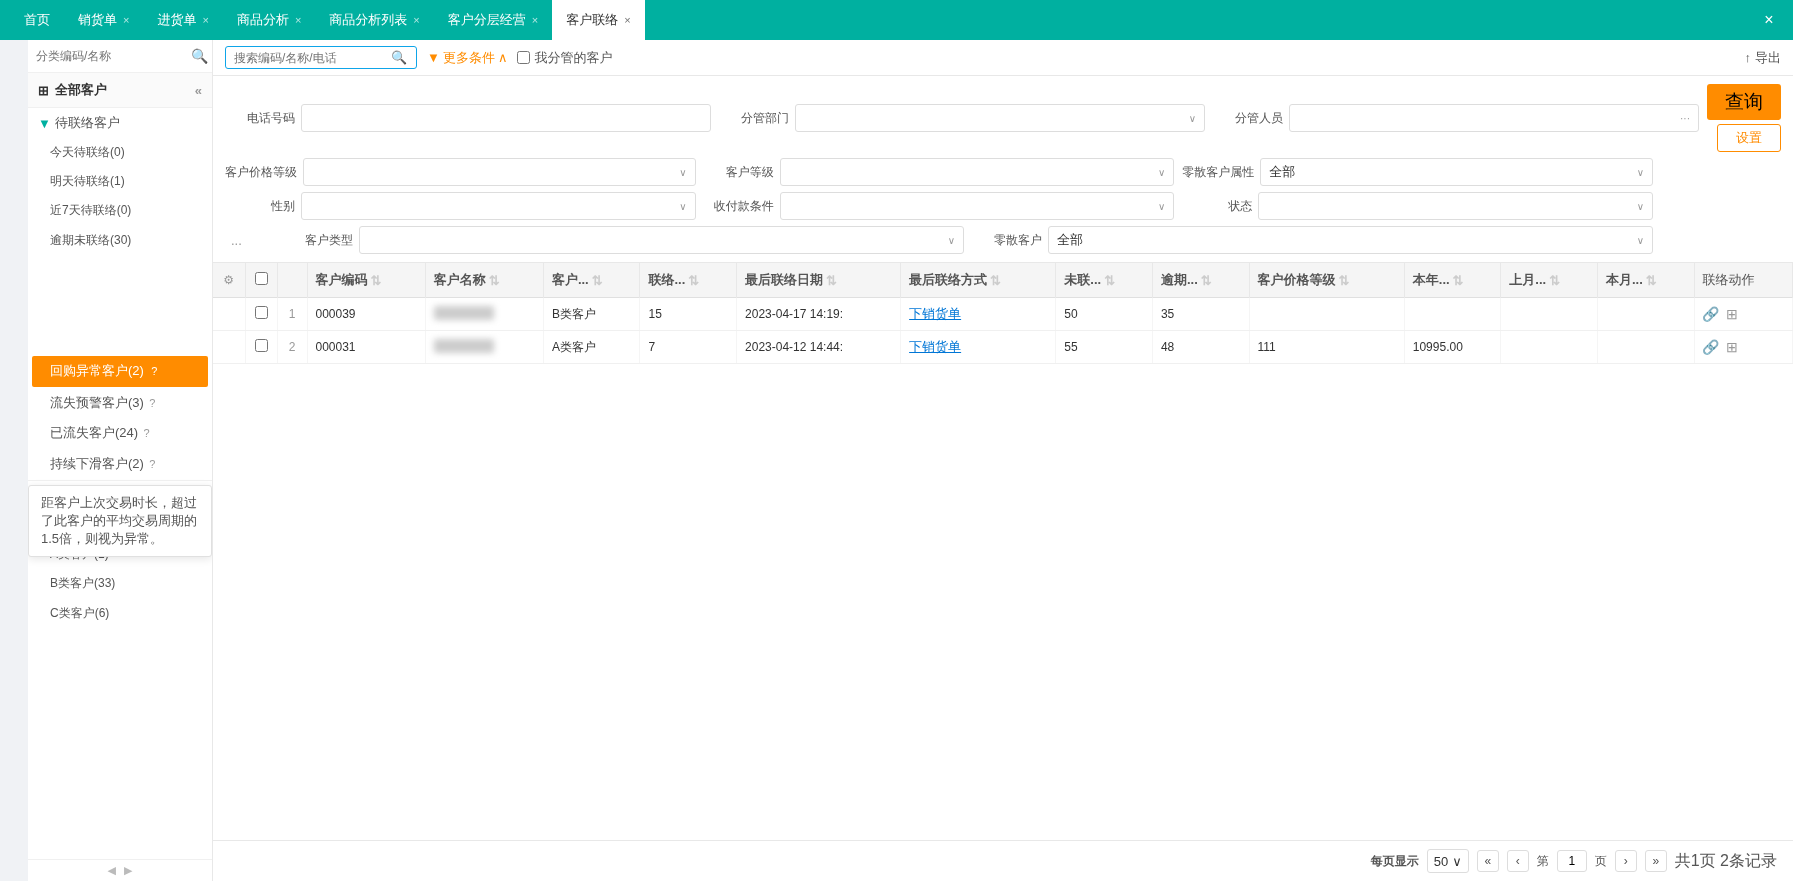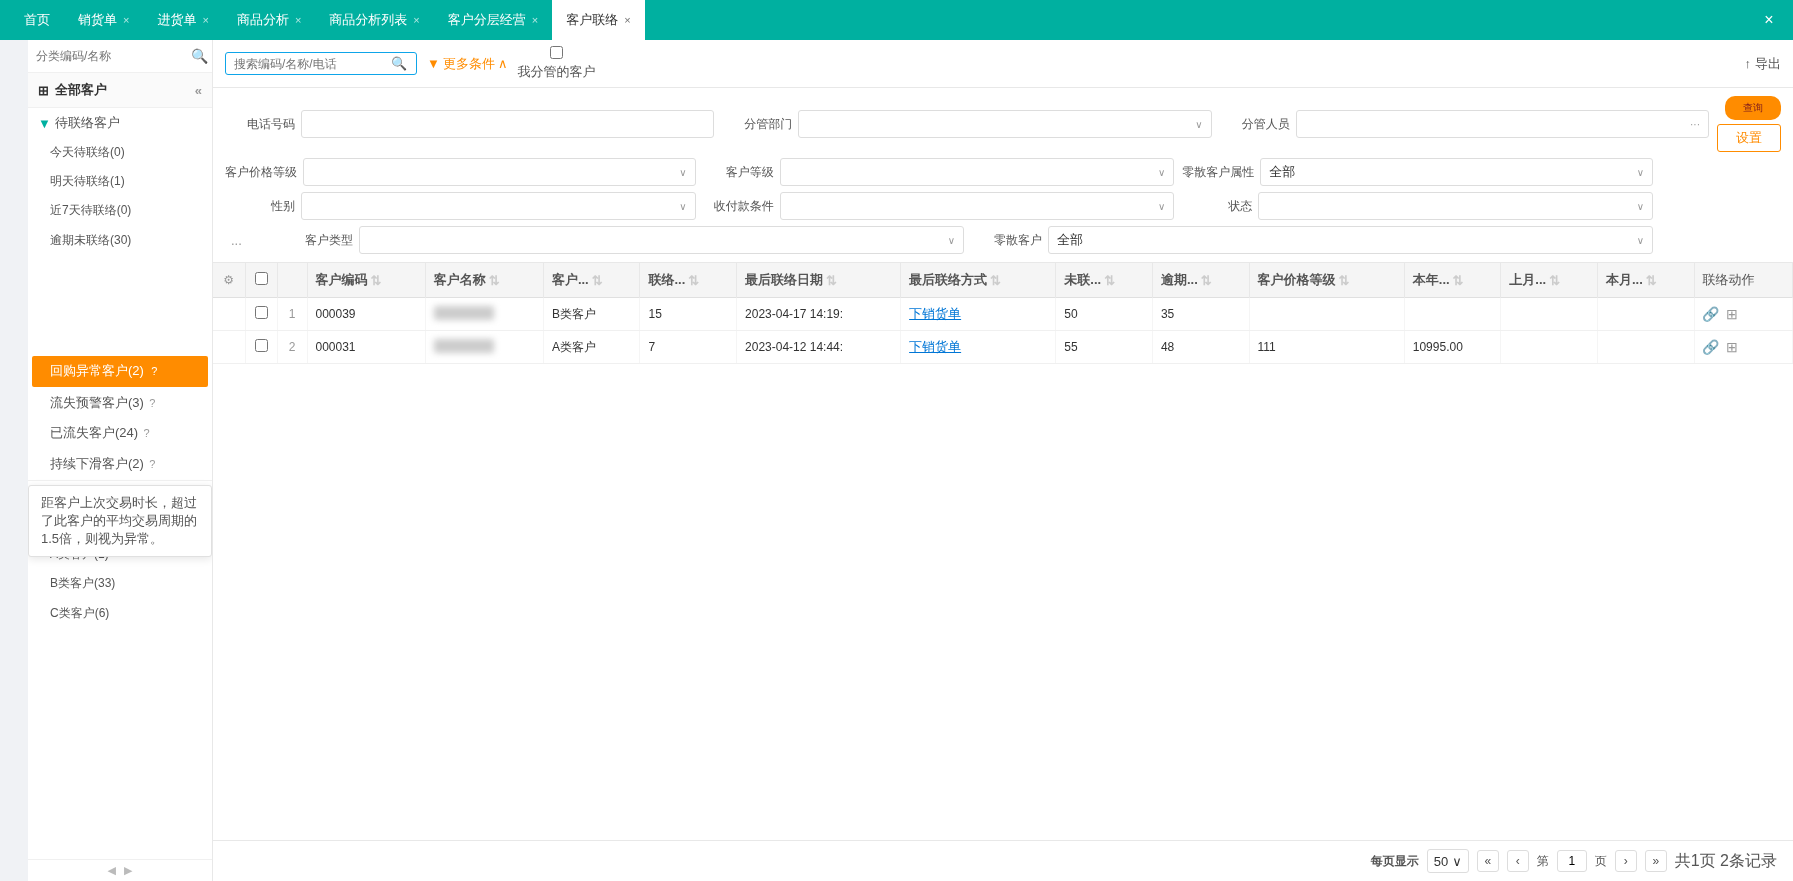--- a/index.html
+++ b/index.html
@@ -164,21 +164,20 @@
       cursor: pointer;
       font-size: 12px;
       gap: 3px;
     }
     .my-customers {
       display: flex;
       align-items: center;
       gap: 4px;
       font-size: 12px;
       color: #555;
-      flex-direction: column;
     }
     .my-customers input[type=checkbox] { accent-color: #00b0a0; }
     .export-btn {
       margin-left: auto;
       display: flex;
       align-items: center;
       gap: 4px;
       color: #555;
       cursor: pointer;
       font-size: 12px;
@@ -229,26 +228,26 @@
       border: 1px solid #ddd;
       border-radius: 3px;
       padding: 3px 8px;
       font-size: 12px;
       color: #333;
       height: 28px;
       outline: none;
     }
     .query-btn {
       background: #ff8c00;
-      color: #7f1d1d;
+      color: #000000;
       border: none;
-      border-radius: 10px;
+      border-radius: 3px;
       padding: 5px 18px;
       cursor: pointer;
-      font-size: 10px;
+      font-size: 19px;
     }
     .settings-btn {
       background: white;
       color: #ff8c00;
       border: 1px solid #ff8c00;
       border-radius: 3px;
       padding: 4px 18px;
       cursor: pointer;
       font-size: 13px;
     }

